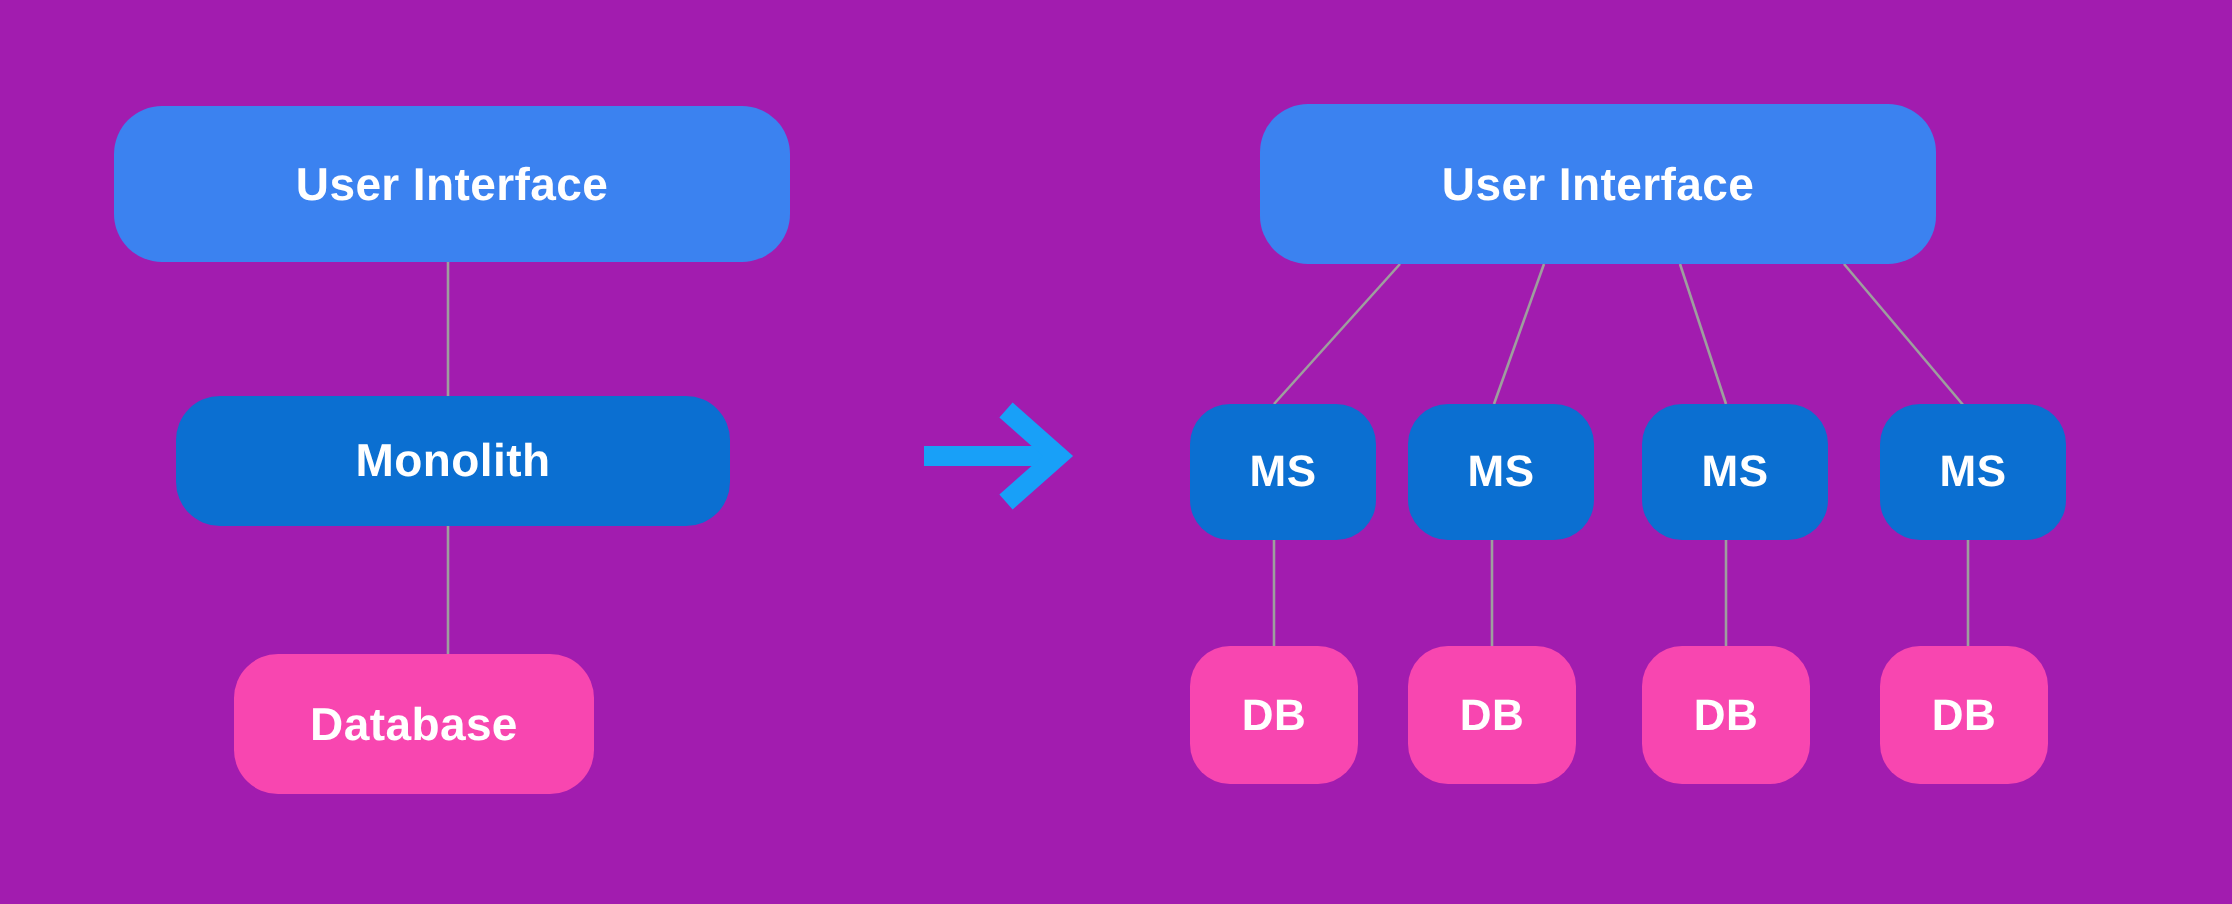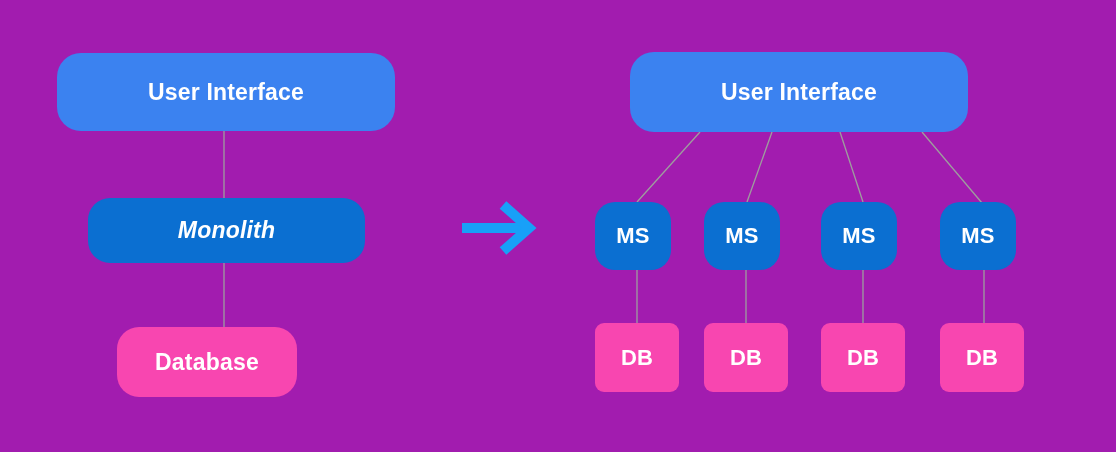--- a/index.html
+++ b/index.html
@@ -10,25 +10,25 @@
   #canvas{
     position:relative; width:1116px; height:452px; background:#a21caf;
     font-family:"Liberation Sans", sans-serif; overflow:hidden;
   }
   #wires{position:absolute; left:0; top:0; width:1116px; height:452px;}
   .node{
     position:absolute; display:flex; align-items:center; justify-content:center;
     color:var(--text-white); font-weight:bold; letter-spacing:0.2px;
   }
   .l-ui  {left:57px;  top:53px;  width:338px; height:78px; border-radius:24px; background:var(--light-blue); font-size:23px;}
-  .l-mono{left:88px;  top:198px; width:277px; height:65px; border-radius:22px; background:var(--dark-blue);  font-size:23px;font-style:italic;}
+  .l-mono{left:88px;  top:198px; width:277px; height:65px; border-radius:22px; background:var(--dark-blue);  font-size:23px;}
   .l-db  {left:117px; top:327px; width:180px; height:70px; border-radius:22px; background:var(--pink);       font-size:23px;}
   .r-ui  {left:630px; top:52px;  width:338px; height:80px; border-radius:24px; background:var(--light-blue); font-size:23px;}
-  .ms    {top:202px; width:76px; height:68px; border-radius:20px; background:var(--dark-blue); font-size:22px;}
-  .dbx   {top:323px; width:84px; height:69px; border-radius:9px; background:var(--pink);      font-size:22px;}
+  .ms    {top:202px; width:93px; height:68px; border-radius:20px; background:var(--dark-blue); font-size:22px;}
+  .dbx   {top:323px; width:84px; height:69px; border-radius:20px; background:var(--pink);      font-size:22px;}
   .c1{left:595px;} .c2{left:704px;} .c3{left:821px;} .c4{left:940px;}
 </style>
 </head>
 <body>
 
 <div id="canvas">
 
   <svg id="wires" viewBox="0 0 1116 452" xmlns="http://www.w3.org/2000/svg">
 
     <line x1="224" y1="131" x2="224" y2="198" stroke="var(--line-gray)" stroke-width="1.3"></line>

